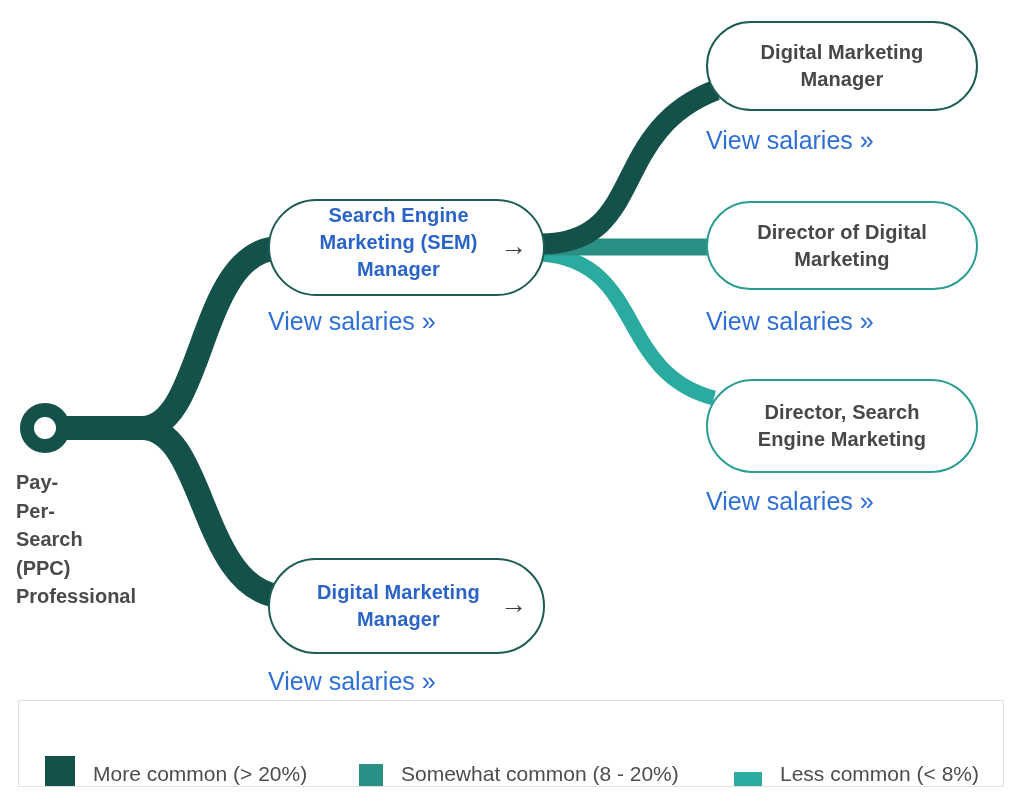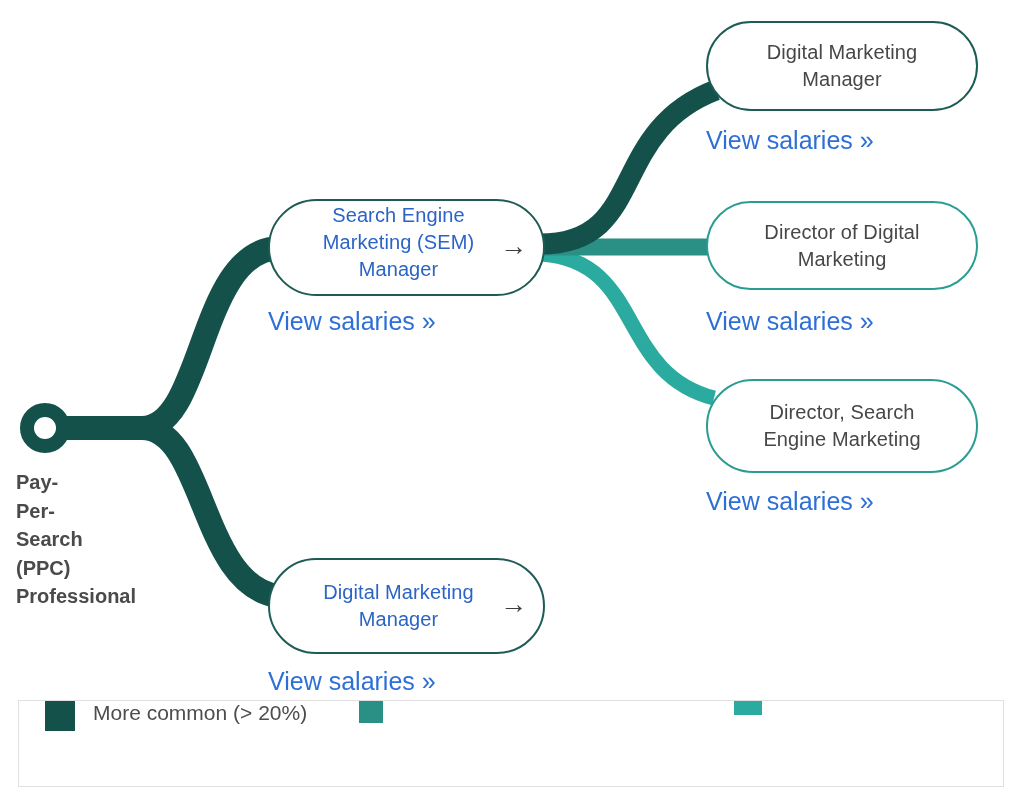--- a/index.html
+++ b/index.html
@@ -20,21 +20,21 @@
     border-radius: 999px;
     display: flex;
     align-items: center;
     justify-content: center;
     text-align: center;
     box-sizing: border-box;
     cursor: pointer;
   }
   .node-title {
     font-size: 20px;
-    font-weight: normal;
+    font-weight: bold;
     line-height: 1.34;
     letter-spacing: 0.1px;
   }
   .node-arrow {
     position: absolute;
     right: 16px;
     top: 50%;
     transform: translateY(-54%);
     font-size: 27px;
     font-weight: normal;
@@ -63,21 +63,21 @@
     height: 87px;
     border: 1px solid #e0e0e0;
     background: #ffffff;
     box-sizing: border-box;
   }
   .legend-item {
     position: absolute;
     top: 0;
     height: 100%;
     display: flex;
-    align-items: flex-start;
+    align-items: flex-end;
   }
   .legend-swatch { display: inline-block; flex: 0 0 auto; }
   .legend-label {
     margin-left: 18px;
     font-size: 21px;
     color: #4d4d4d;
   }
 </style>
 </head>
 <body>
@@ -132,19 +132,21 @@
   </div>
   <a class="salaries" style="left: 706px; top: 487px; width: 272px; color: rgb(46, 111, 214);">View salaries »</a>
 
   <div class="legend">
     <div class="legend-item" style="left:26px;">
       <span class="legend-swatch" style="width: 30px; height: 30px; background: rgb(21, 81, 75);"></span>
       <span class="legend-label">More common (&gt; 20%)</span>
     </div>
     <div class="legend-item" style="left:340px;">
       <span class="legend-swatch" style="width: 24px; height: 22px; background: rgb(42, 144, 134);"></span>
+      <span class="legend-label">Somewhat common (8 - 20%)</span>
     </div>
     <div class="legend-item" style="left:715px;">
       <span class="legend-swatch" style="width: 28px; height: 14px; background: rgb(43, 171, 159);"></span>
+      <span class="legend-label">Less common (&lt; 8%)</span>
     </div>
   </div>
 
 </div>
 
 </body></html>

